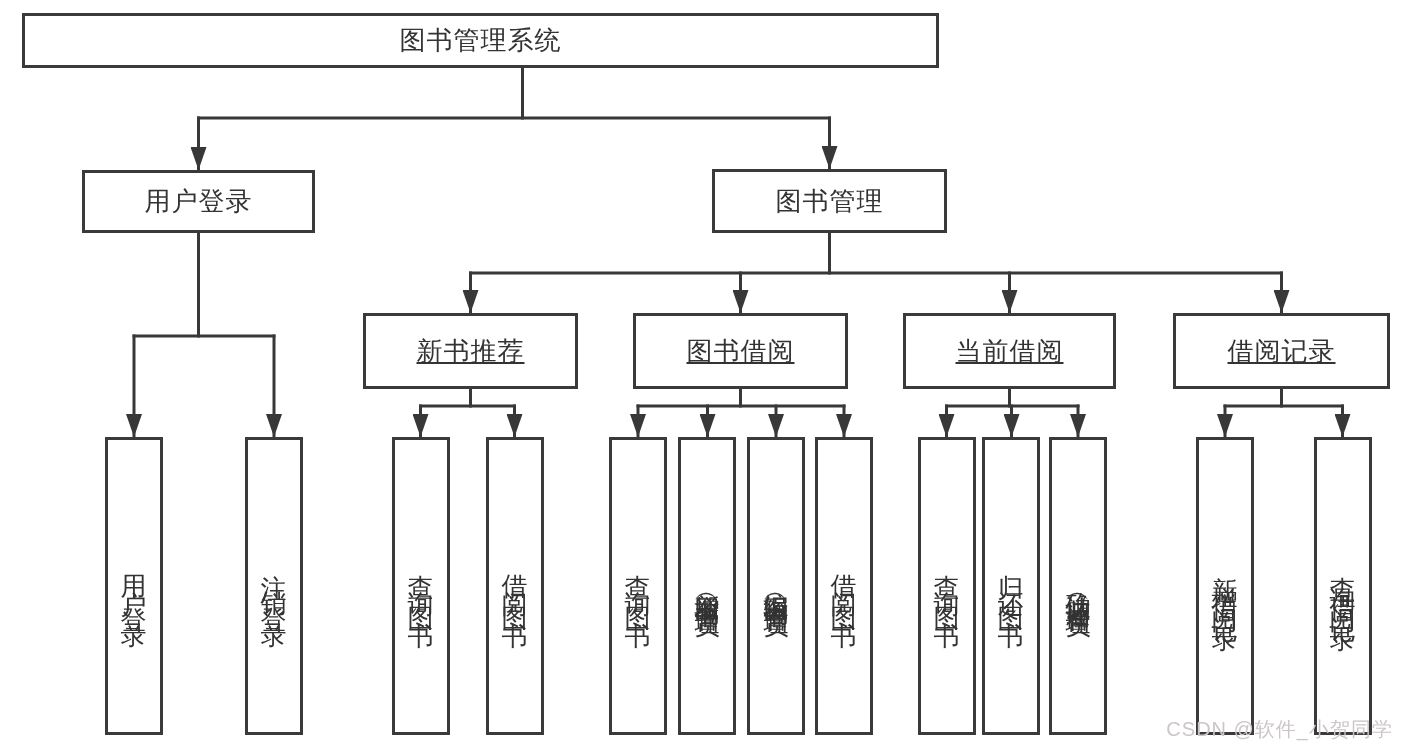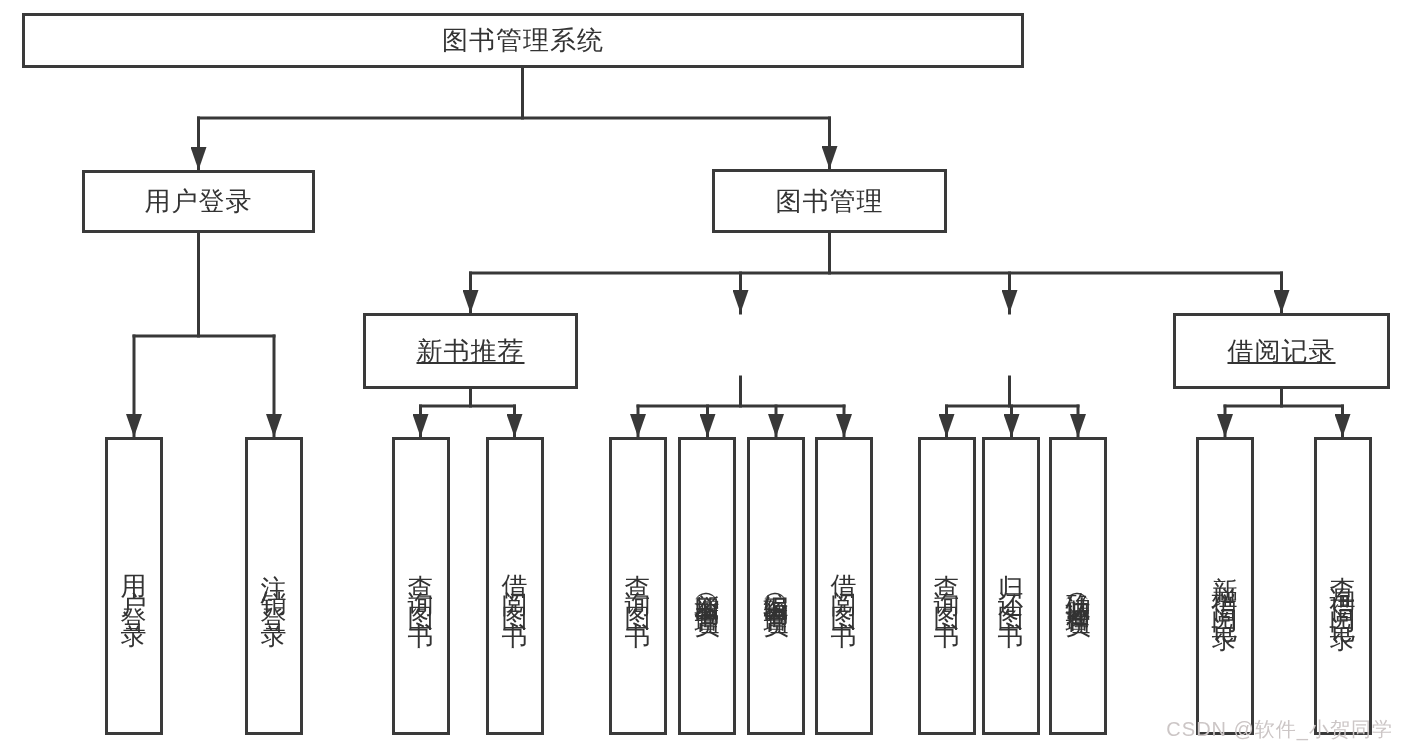--- a/index.html
+++ b/index.html
@@ -21,21 +21,21 @@
     box-sizing: border-box;
     border: 3px solid #3a3a3a;
     background: #ffffff;
     color: #333333;
     display: flex;
     align-items: center;
     justify-content: center;
   }
   .hlabel { font-size: 26px; letter-spacing: 1px; white-space: nowrap; }
   
-  .n-root  { left: 22px;  top: 13px;  width: 1002px; height: 55px; }
+  .n-root  { left: 22px;  top: 13px;  width: 917px; height: 55px; }
   
   .n-user  { left: 82px;  top: 170px; width: 233px;  height: 63px; }
   .n-mgmt  { left: 712px; top: 169px; width: 235px;  height: 64px; text-align: center; }
   
   .lvl2    { top: 313px; height: 76px; text-decoration: underline; }
   .n-new   { left: 363px;  width: 215px; }
   .n-bor   { left: 633px;  width: 215px; }
   .n-cur   { left: 903px;  width: 213px; }
   .n-rec   { left: 1173px; width: 217px; }
   
@@ -135,20 +135,26 @@
   <div class="box n-user">
     <span class="hlabel">用户登录</span>
   </div>
   <div class="box n-mgmt">
     <span class="hlabel">图书管理</span>
   </div>
 
   <div class="box lvl2 n-new">
     <span class="hlabel">新书推荐</span>
   </div>
+  <div class="box lvl2 n-bor">
+    <span class="hlabel">图书借阅</span>
+  </div>
+  <div class="box lvl2 n-cur">
+    <span class="hlabel">当前借阅</span>
+  </div>
   <div class="box lvl2 n-rec">
     <span class="hlabel">借阅记录</span>
   </div>
 
   <div class="box leaf vt4 lf1">
     <span>用户登录</span>
   </div>
   <div class="box leaf vt4 lf2">
     <span>注销登录</span>
   </div>

